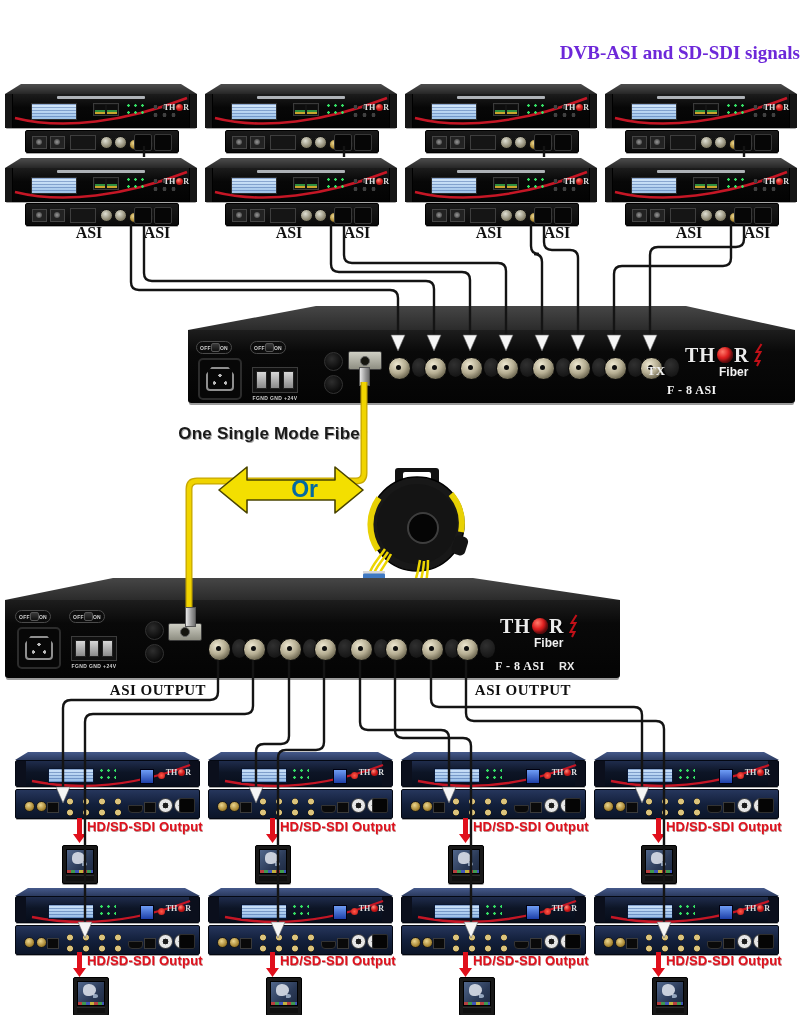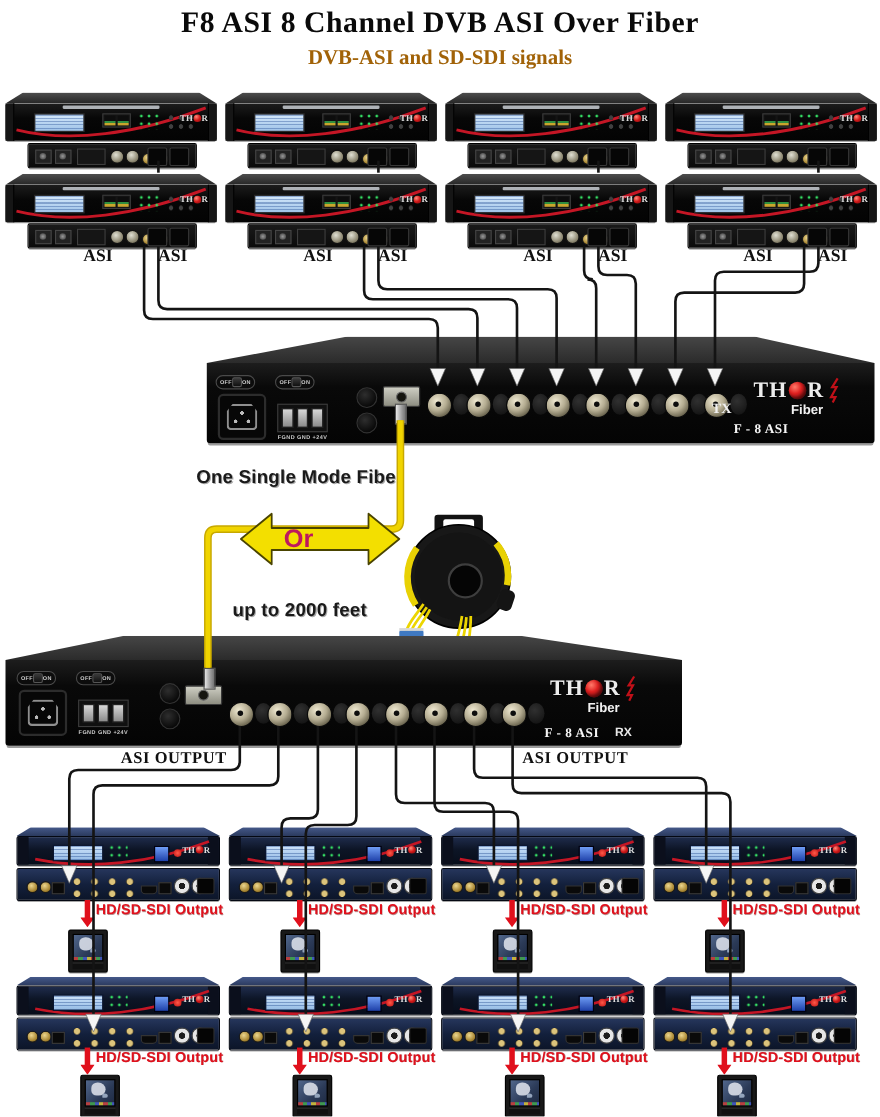--- a/index.html
+++ b/index.html
@@ -3,22 +3,22 @@
 <meta charset="utf-8">
 <style>
   html,body{margin:0;padding:0;background:#fff;}
   #canvas{position:relative;width:800px;height:1015px;background:#fff;overflow:hidden;
           font-family:"Liberation Sans",sans-serif;}
   .abs{position:absolute;}
 
   
   .title{position:absolute;left:0;right:0;top:5px;text-align:center;
          font:bold 27px "Liberation Serif",serif;color:#0a0a0a;letter-spacing:.5px;z-index:5;}
-  .subtitle{position:absolute;left:0;right:0;top:42px;text-align:center;
-         font:bold 19px "Liberation Serif",serif;color:#a16207;z-index:5;}
+  .subtitle{position:absolute;left:0;right:0;top:42px;text-align:right;
+         font:bold 19px "Liberation Serif",serif;color:#6d28d9;z-index:5;}
 
   
   .enc-front{width:192px;height:44px;}
   .enc-top{position:absolute;left:0;top:0;width:192px;height:10px;
            background:linear-gradient(#4e4e4e,#262626);
            clip-path:polygon(16px 0,176px 0,192px 10px,0 10px);}
   .enc-body{position:absolute;left:0;top:10px;width:192px;height:34px;
             background:linear-gradient(180deg,#1c1c1c,#070707 40%,#030303);
             border-radius:2px;box-shadow:0 2px 0 -1px #a8a8a8;}
   .ear{position:absolute;top:0;bottom:0;width:7px;background:#161616;}
@@ -91,22 +91,22 @@
           background:radial-gradient(circle at 35% 30%,#ff7a6a,#e02020 40%,#8a0e12 85%);
           box-shadow:inset -2px -2px 3px rgba(0,0,0,.5);}
   .bolt{width:13px;height:24px;margin-left:3px;}
   .thor-fiber{font:bold 12px "Liberation Sans",sans-serif;color:#f2f2f2;margin-left:34px;margin-top:-2px;}
   .asi-out{position:absolute;width:104px;text-align:center;font:bold 15px "Liberation Serif",serif;
            color:#101010;letter-spacing:.5px;white-space:nowrap;}
 
   
   .mid-text{position:absolute;left:150px;width:245px;text-align:center;z-index:30;
             font:bold 17px "Liberation Sans",sans-serif;color:#1a1a1a;text-shadow:1px 1px 0 #a9a9a9;letter-spacing:.2px;}
-  .or-lab{position:absolute;left:258px;top:476px;width:60px;text-align:left;z-index:30;
-          font:bold 23px "Liberation Sans",sans-serif;color:#be185d;}
+  .or-lab{position:absolute;left:258px;top:476px;width:60px;text-align:right;z-index:30;
+          font:bold 23px "Liberation Sans",sans-serif;color:#0369a1;}
 
   
   .dec-front{width:185px;height:35px;}
   .dec-top{position:absolute;left:0;top:0;width:185px;height:8px;background:linear-gradient(#45598a,#2b3a5e);
            clip-path:polygon(13px 0,170px 0,185px 8px,0 8px);}
   .dec-body{position:absolute;left:0;top:8px;width:185px;height:27px;border:1px solid #040812;box-sizing:border-box;
             background:linear-gradient(180deg,#1f2c4c,#0d1526 45%,#070d1a);border-radius:2px;box-shadow:0 2px 0 -1px #a8a8a8;}
   .dec-ear{position:absolute;top:0;bottom:0;width:10px;background:#0b0f1c;}
   .dec-lcd{position:absolute;left:32px;top:7px;width:44px;height:13px;border:1px solid #0a1630;
            background:repeating-linear-gradient(180deg,rgba(30,70,140,.4) 0 1px,transparent 1px 3px),
@@ -141,21 +141,20 @@
   .mon-base{position:absolute;left:3px;right:3px;bottom:2px;height:5px;background:#101010;border-top:1px solid #2c2c2c;}
 
   #cable-svg{position:absolute;left:0;top:0;z-index:20;pointer-events:none;}
   #units{position:absolute;left:0;top:0;width:800px;height:1015px;z-index:10;}
 </style>
 </head>
 <body>
 
 <div id="canvas">
 
-  <div class="title">F8 ASI 8 Channel DVB ASI Over Fiber</div>
   <div class="subtitle">DVB-ASI and SD-SDI signals</div>
 
   <div id="units">
 
     <div class="chassis-top" style="left:188px;top:306px;width:607px;height:24px;clip-path:polygon(128px 0,498px 0,607px 24px,0 24px);"></div>
     <div class="chassis-body" style="left:188px;top:330px;width:607px;height:73px;">
       <div class="sw" style="left:8px;top:11px">
         <span class="swt">OFF</span>
         <span class="swk"></span>
         <span class="swt">ON</span>
@@ -205,21 +204,20 @@
           <span class="tl">R</span>
           <svg class="bolt" viewBox="0 0 10 24">
             <path d="M7,1 L2,9 L6,9 L1,18 L5,18 L2.5,23" fill="none" stroke="#c01018" stroke-width="2"></path>
             </svg>
         </div>
         <div class="thor-fiber">Fiber</div>
       </div>
     </div>
 
     <div class="mid-text" style="top:424px">One Single Mode Fiber</div>
-    <div class="mid-text" style="top:545px">up to 2000 feet</div>
 
     <svg class="abs" style="left:358px;top:462px" width="115" height="135" viewBox="0 0 115 135">
       <rect x="37" y="6" width="44" height="17" rx="3" fill="#121212"></rect>
       <rect x="45" y="10" width="28" height="9" rx="2" fill="#fff"></rect>
       <circle cx="59" cy="62" r="47" fill="#181818" stroke="#000" stroke-width="1.5"></circle>
       <path d="M20,88 A46,46 0 0 1 21,36" fill="none" stroke="#e8d104" stroke-width="6"></path>
       <path d="M93,32 A46,46 0 0 1 103,70" fill="none" stroke="#e8d104" stroke-width="6"></path>
       <circle cx="59" cy="62" r="40" fill="#141414"></circle>
       <circle cx="65" cy="66" r="15" fill="#050505" stroke="#3e3e3e" stroke-width="2"></circle>
       <rect x="95" y="74" width="14" height="19" rx="5" fill="#141414" transform="rotate(18 102 83)"></rect>

